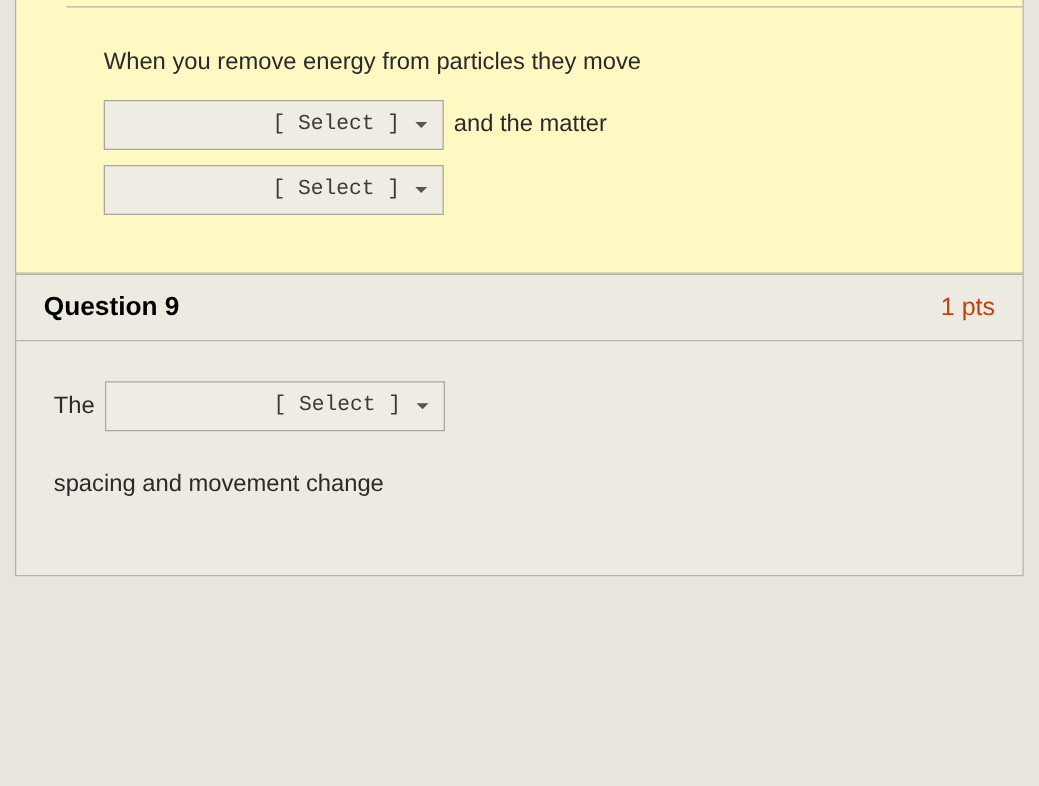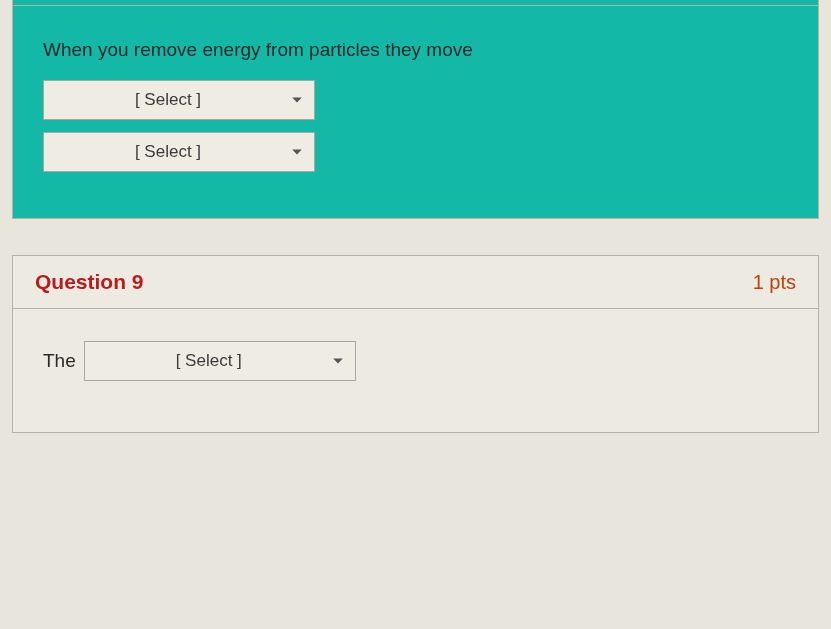--- a/index.html
+++ b/index.html
@@ -20,38 +20,38 @@
     .question-header {
       display: flex;
       justify-content: space-between;
       align-items: center;
       padding: 14px 22px;
       border-bottom: 1px solid #b5b2a8;
     }
     .question-title {
       font-weight: 700;
       font-size: 21px;
-      color: #b91c1c;
+      color: #000000;
     }
     .question-pts {
       font-size: 20px;
       color: #c2410c;
     }
     .question-body {
       padding: 26px 30px 34px 30px;
       font-size: 19px;
       line-height: 1.9;
       color: #2a2a2a;
     }
     .partial-card {
       border-left: 1px solid #b5b2a8;
       border-right: 1px solid #b5b2a8;
       border-bottom: 1px solid #b5b2a8;
-      background: #14b8a6;
-      margin-bottom: 36px;
+      background: #fef9c3;
+      padding-left: 40px;
     }
     .partial-header-cut {
       border-bottom: 1px solid #b5b2a8;
       height: 6px;
       overflow: hidden;
       position: relative;
     }
     .select-box {
       display: inline-flex;
       align-items: center;
@@ -59,21 +59,21 @@
       border: 1px solid #a9a69c;
       background: #efece4;
       height: 40px;
       padding: 0 10px 0 12px;
       font-size: 17px;
       color: #3b3b3b;
       vertical-align: middle;
       cursor: pointer;
       min-width: 272px;
     }
-    .select-box .sel-label { flex: 1; text-align: center; }
+    .select-box .sel-label { flex: 1; text-align: right; font-family: Liberation Mono, monospace; }
     .chevron {
       width: 14px; height: 14px;
       display: inline-flex; align-items: center; justify-content: center;
       margin-left: 10px;
     }
     .chevron svg { width: 12px; height: 12px; fill: #555; }
     .flow-line {
       display: flex;
       align-items: center;
       flex-wrap: wrap;
@@ -96,20 +96,21 @@
     </div>
     <div class="flow-line">
       <div class="select-box">
         <span class="sel-label">[ Select ]</span>
         <span class="chevron">
           <svg viewBox="0 0 10 10">
               <path d="M1 3 L5 7 L9 3 Z"></path>
             </svg>
         </span>
       </div>
+      <span class="inline-text">and the matter</span>
     </div>
     <div class="flow-line">
       <div class="select-box">
         <span class="sel-label">[ Select ]</span>
         <span class="chevron">
           <svg viewBox="0 0 10 10">
               <path d="M1 3 L5 7 L9 3 Z"></path>
             </svg>
         </span>
       </div>
@@ -127,14 +128,17 @@
       <span class="inline-text">The</span>
       <div class="select-box">
         <span class="sel-label">[ Select ]</span>
         <span class="chevron">
           <svg viewBox="0 0 10 10">
               <path d="M1 3 L5 7 L9 3 Z"></path>
             </svg>
         </span>
       </div>
     </div>
+    <div class="flow-line">
+      <span class="inline-text">spacing and movement change</span>
+    </div>
   </div>
 </div>
 
 </body></html>

